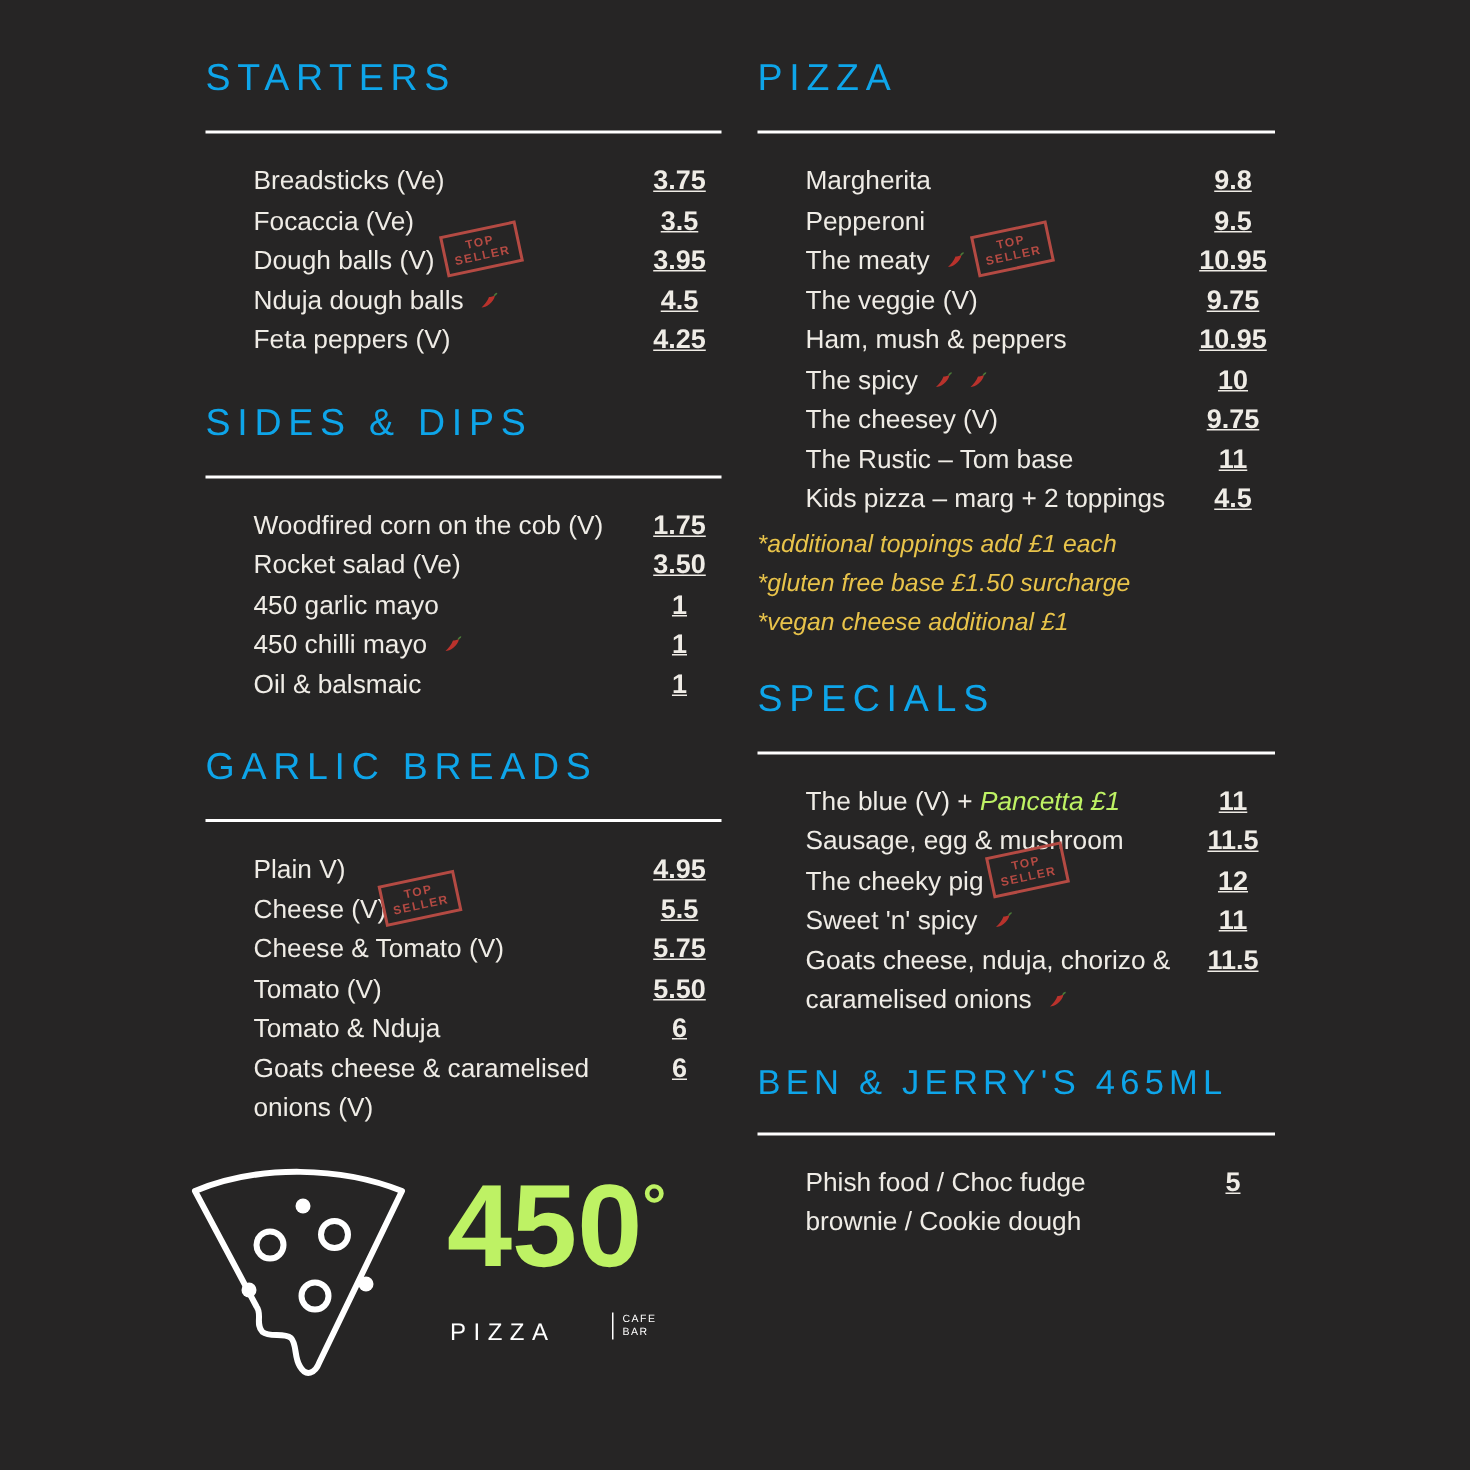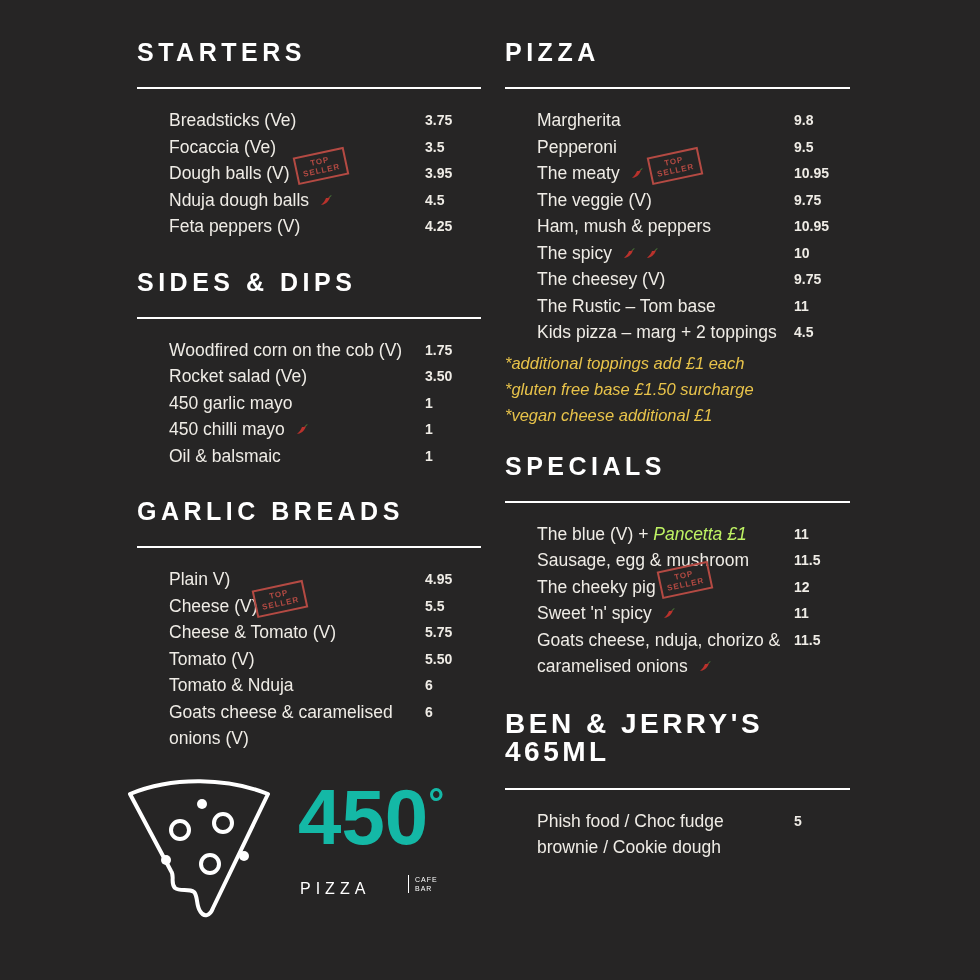--- a/index.html
+++ b/index.html
@@ -20,22 +20,22 @@
     display: flex;
     flex-direction: row;
     gap: 24px;
   }
   .col { width: 344px; position: relative; }
   .col-right { width: 345px; position: relative; }
 
   .sec-title {
     font-size: 25px;
     letter-spacing: 4.5px;
-    font-weight: 700;
-    color: #ffffff;
+    font-weight: 400;
+    color: #0ea5e9;
     margin: 0 0 0 0;
     padding: 0;
     line-height: 1;
   }
   .rule {
     height: 2px;
     background: #ffffff;
     margin-top: 22px;
     margin-bottom: 18px;
   }
@@ -48,23 +48,24 @@
     line-height: 26.5px;
     color: #efece6;
     font-weight: 400;
     position: relative;
     margin-left: 32px;
   }
   .row .name { flex: 1 1 auto; padding-right: 8px; position: relative; }
   .row .price {
     flex: 0 0 auto;
     font-weight: 700;
-    text-align: left;
-    font-size: 14px;
+    text-align: center;
+    font-size: 18px;
     min-width: 56px;
+    text-decoration: underline;
   }
   .row.cont .price { visibility: hidden; }
 
   .chilli {
     display: inline-block;
     width: 13px; height: 13px;
     margin-left: 5px;
     vertical-align: -1px;
     position: relative;
   }
@@ -109,21 +110,21 @@
     width: 360px;
     height: 160px;
   }
   .logo-text {
     position: absolute;
     left: 180px;
     top: 10px;
     font-size: 78px;
     font-weight: 700;
     letter-spacing: 0px;
-    color: #14b8a6;
+    color: #bef264;
     line-height: 1;
   }
   .logo-deg {
     font-size: 40px;
     vertical-align: super;
     font-weight: 700;
   }
   .logo-sub {
     position: absolute;
     left: 182px;
@@ -415,21 +416,21 @@
           </div>
           <div class="price">&nbsp;</div>
         </div>
 
       </div>
     </div>
 
     <div class="block-gap-2"></div>
 
     <div>
-      <h2 class="sec-title" style="font-size:28px;letter-spacing:3.5px;">BEN &amp; JERRY'S 465ML</h2>
+      <h2 class="sec-title" style="font-size:23px;letter-spacing:3.5px;">BEN &amp; JERRY'S 465ML</h2>
       <div class="rule"></div>
       <div class="items">
         <div class="row">
           <div class="name">Phish food / Choc fudge</div>
           <div class="price">5</div>
         </div>
         <div class="row cont">
           <div class="name">brownie / Cookie dough</div>
           <div class="price">&nbsp;</div>
         </div>

